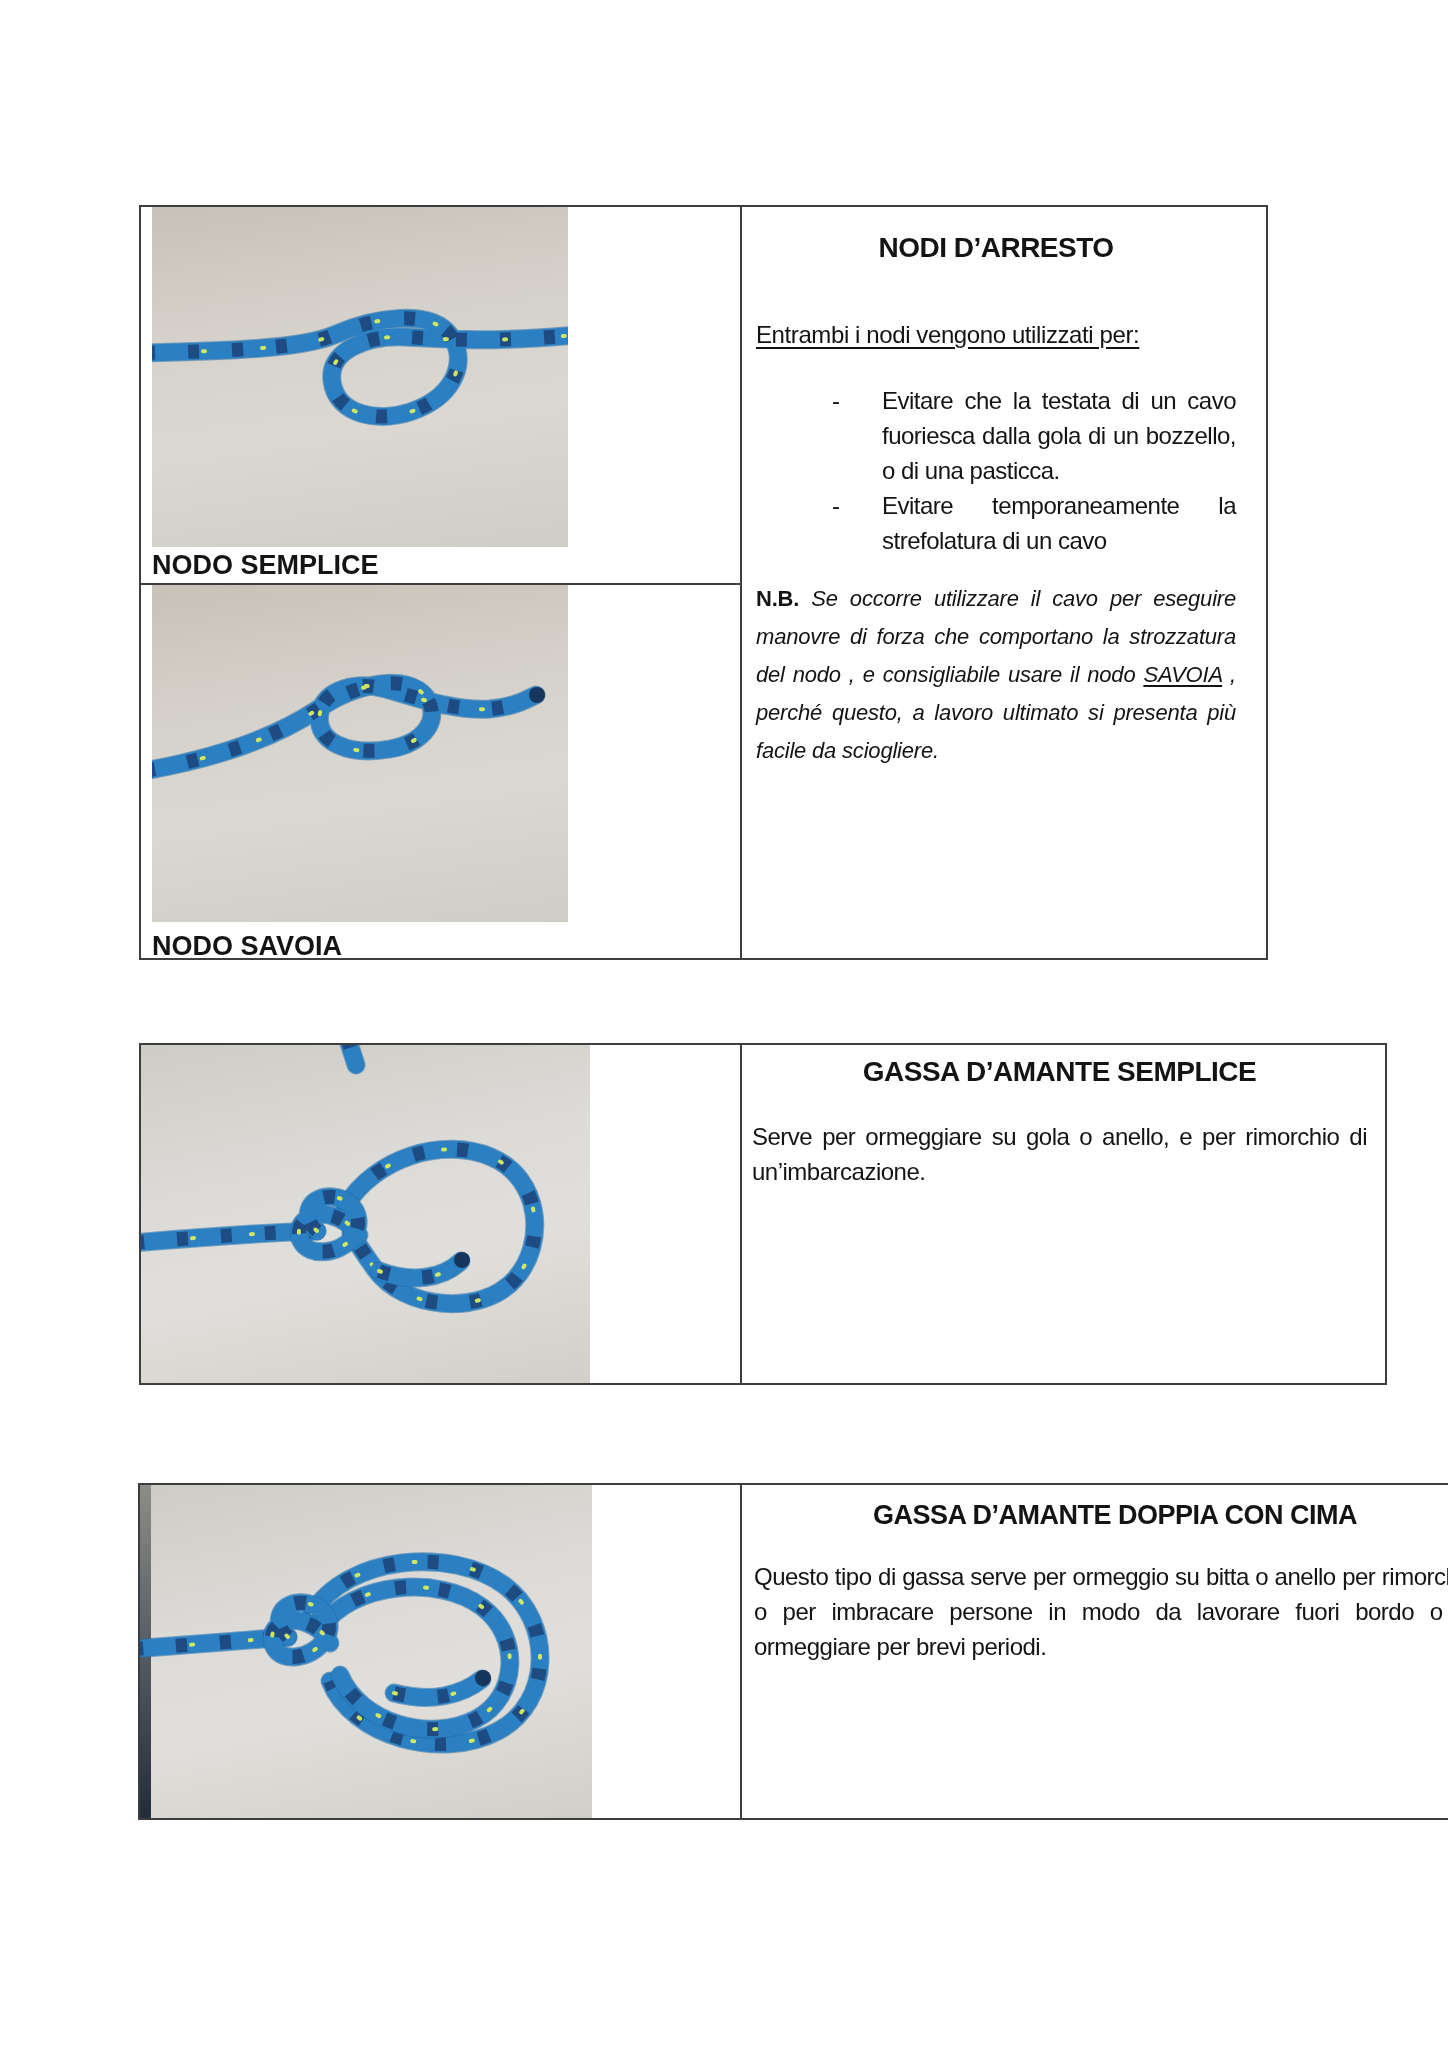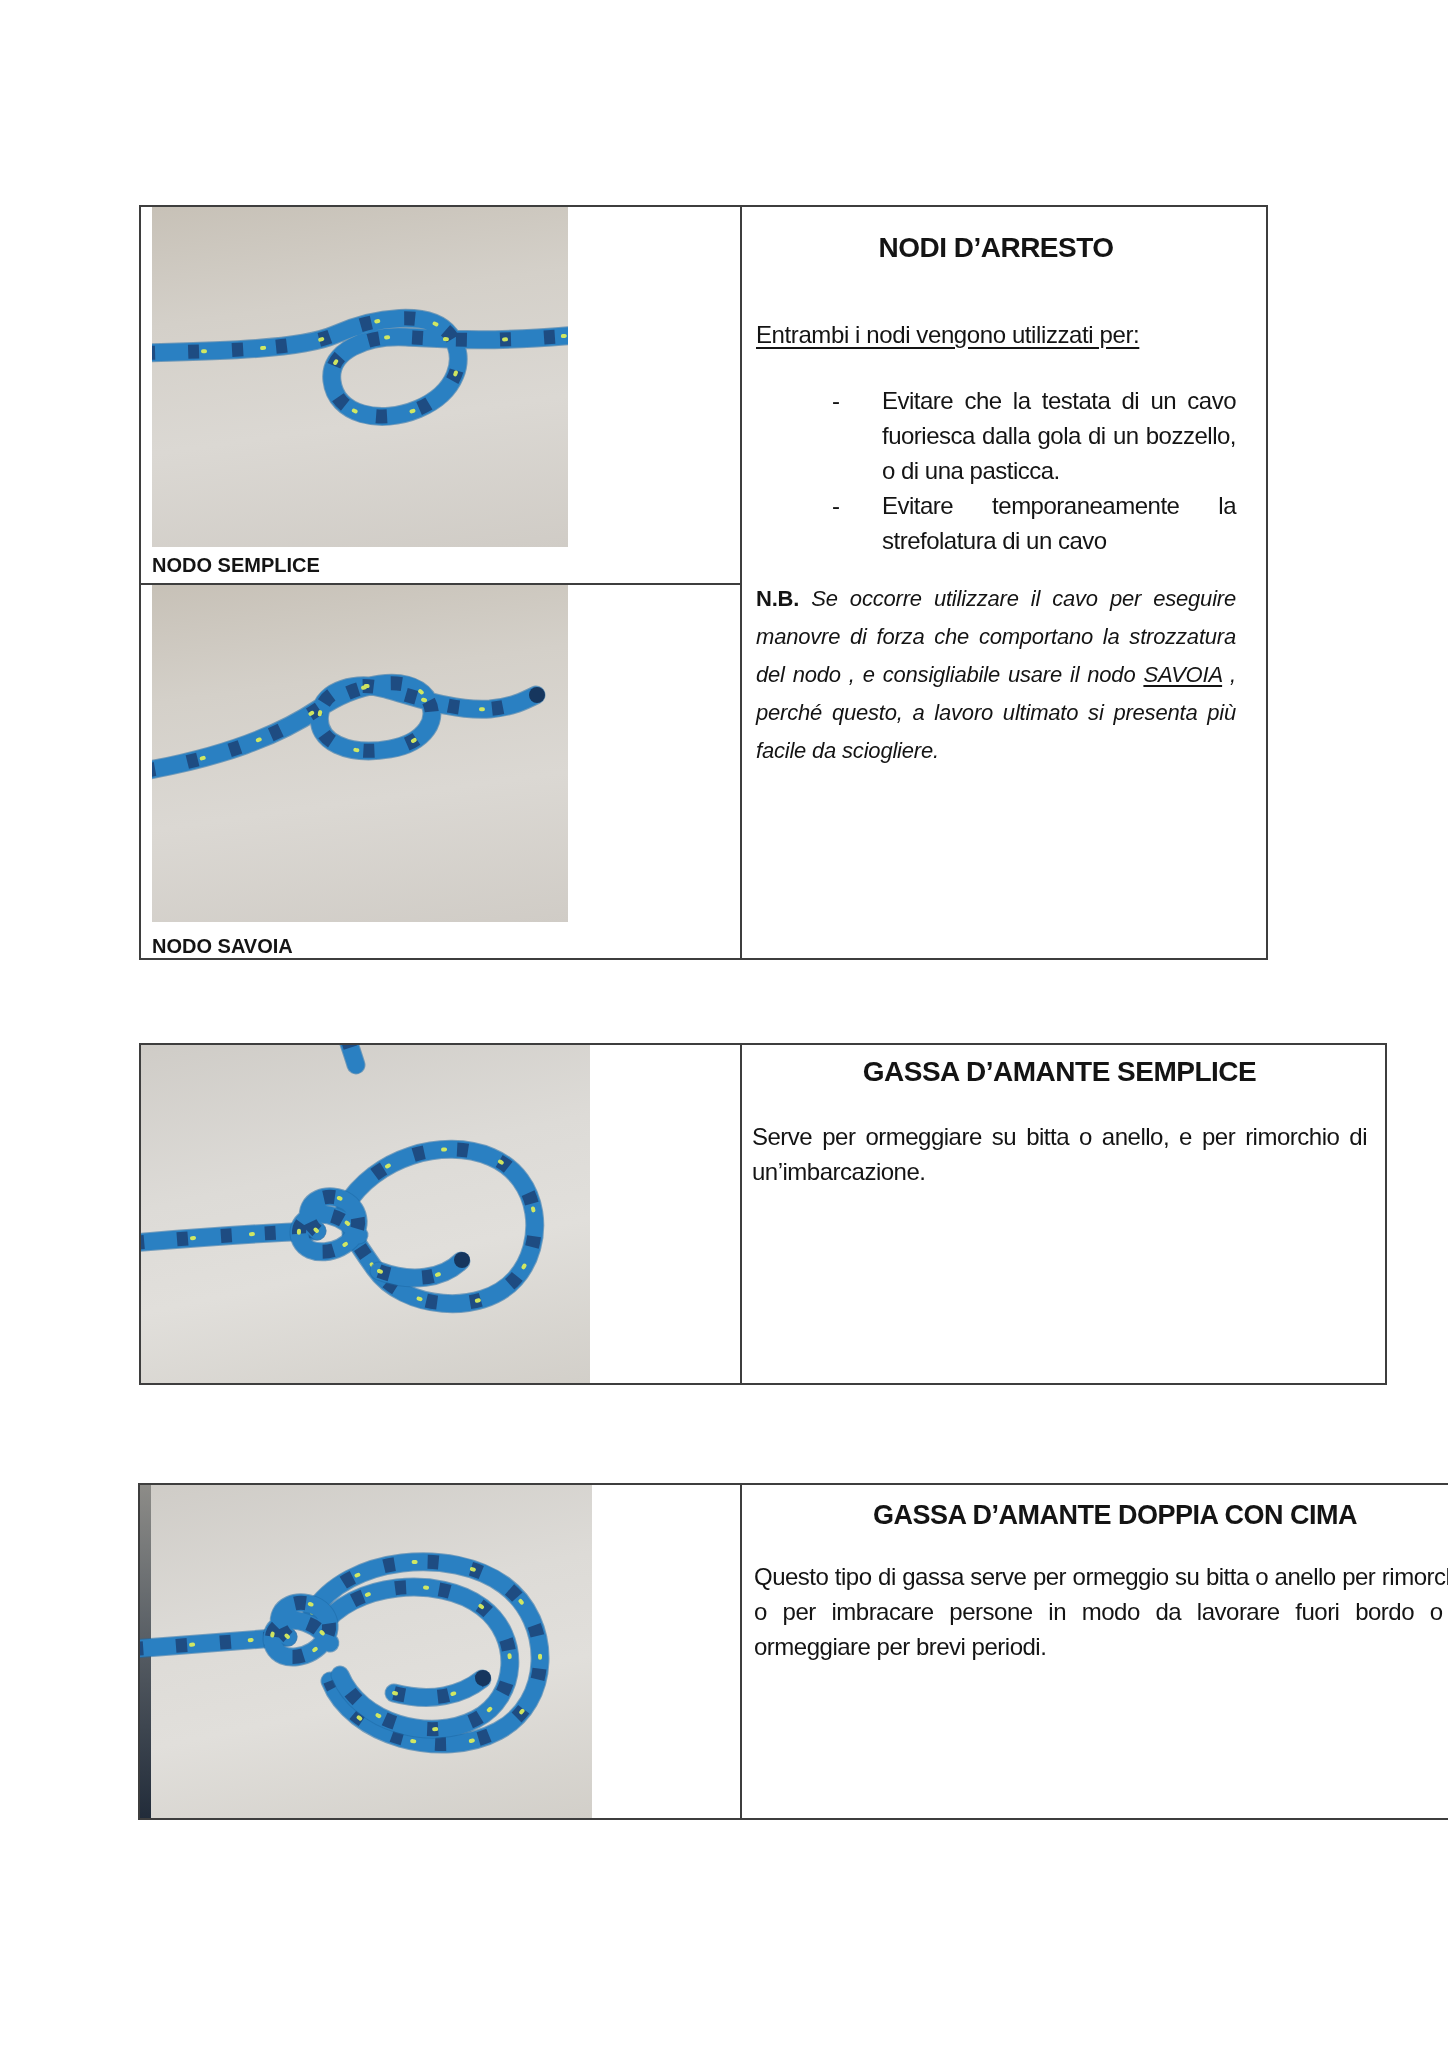--- a/index.html
+++ b/index.html
@@ -32,21 +32,21 @@
   .photo { position:absolute; overflow:hidden;
     background:linear-gradient(172deg,#c7c1b7 0%,#d4d0c9 30%,#dbd8d3 62%,#d0ccc6 100%); }
   .photo svg { display:block; width:100%; height:100%; }
   .photo.cool { background:linear-gradient(168deg,#cfccc7 0%,#dddbd7 38%,#e1dfdb 62%,#d2cfc9 100%); }
 
   #photo1 { left:11px; top:0;    width:416px; height:340px; }
   #photo2 { left:11px; top:378px; width:416px; height:337px; }
   #photo3 { left:0;    top:0;    width:449px; height:338px; }
   #photo4 { left:0;    top:0;    width:452px; height:333px; }
 
-  .caption { position:absolute; left:11px; font-weight:bold; font-size:20px; line-height:30px; white-space:nowrap; }
+  .caption { position:absolute; left:11px; font-weight:bold; font-size:27px; line-height:30px; white-space:nowrap; }
   #caption1 { top:343px; }
   #caption2 { top:724px;text-align:center; }
 
   .cell-right { position:absolute; left:601px; top:0; right:0; bottom:0; }
   #t1 .cell-right { padding:24px 30px 0 14px; }
   #t2 .cell-right { padding:10px 18px 0 10px; left:601px; }
   #t3 .cell-right { padding:14px 20px 0 12px; left:602px; }
 
   .section-title { text-align:center; font-weight:bold; font-size:28px; line-height:34px; letter-spacing:-0.5px; }
   #t3 .section-title { font-size:27px; line-height:32px; }
@@ -157,21 +157,21 @@
           <use href="#p3d" class="rope-dark"></use>
           <use href="#p3d" class="rope-fleck"></use>
         <use href="#p3e" class="rope-core"></use>
           <use href="#p3e" class="rope-base"></use>
           <use href="#p3e" class="rope-dark"></use>
       </svg>
     </div>
 
     <div class="cell-right">
       <div class="section-title">GASSA D’AMANTE SEMPLICE</div>
-      <p class="body-text">Serve per ormeggiare su bitta o anello, e per rimorchio di un’imbarcazione.</p>
+      <p class="body-text">Serve per ormeggiare su gola o anello, e per rimorchio di un’imbarcazione.</p>
     </div>
   </div>
 
   <div class="knot-table" id="t3">
     <div class="vdiv"></div>
 
     <div class="photo cool" id="photo4">
       <svg viewBox="0 0 452 333">
         <defs>
           <linearGradient id="strip" x1="0" y1="0" x2="0" y2="1">

